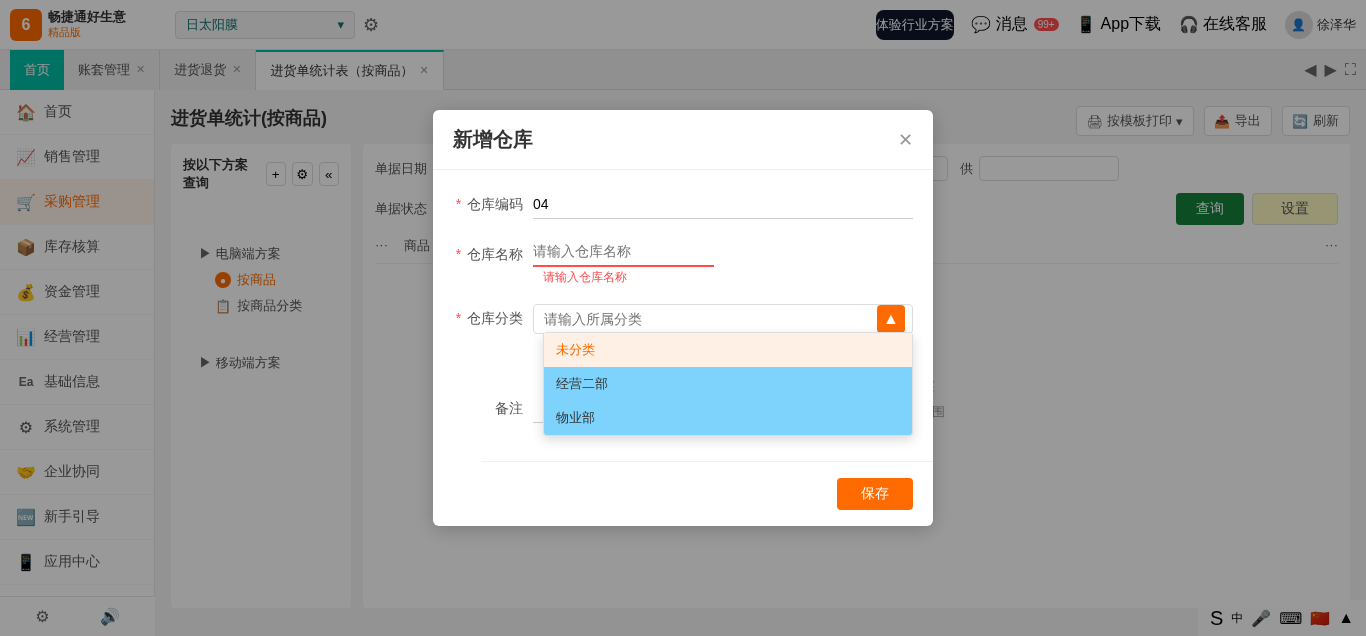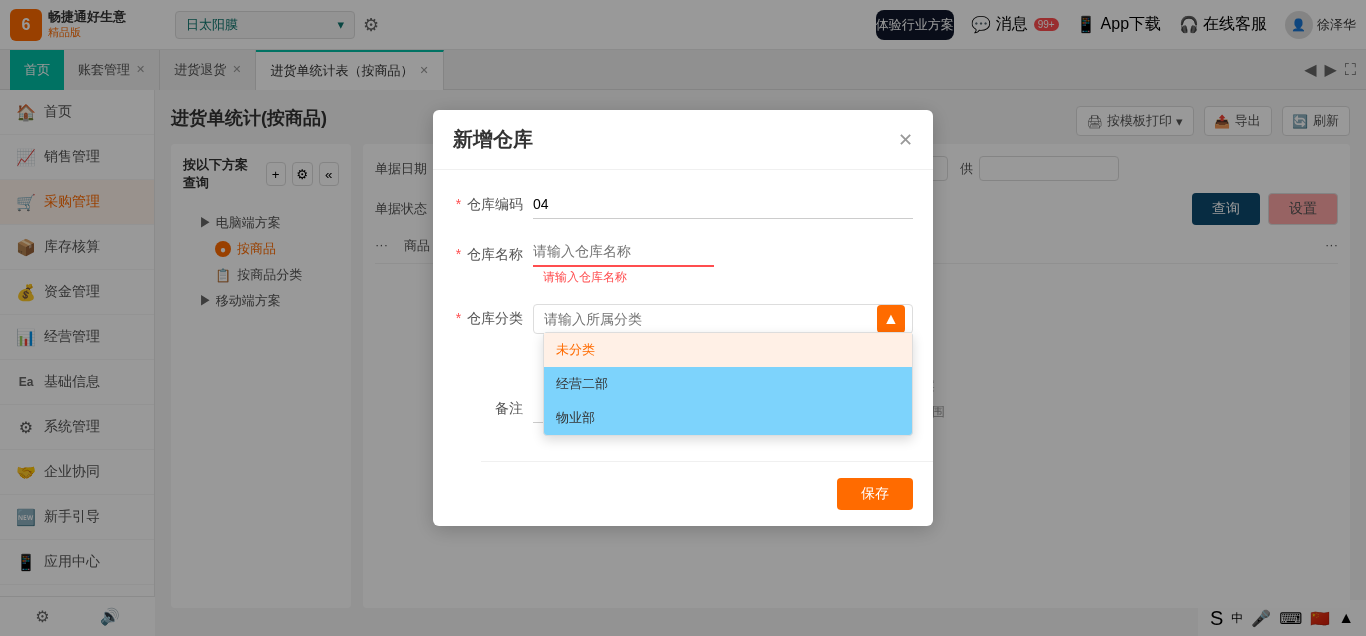--- a/index.html
+++ b/index.html
@@ -207,33 +207,33 @@
       gap: 4px;
       padding: 5px 10px;
       border: 1px solid #ddd;
       background: white;
       border-radius: 4px;
       font-size: 13px;
       color: #555;
       cursor: pointer;
     }
     .btn-query {
-      background: #0c4a6e;
+      background: #15803d;
       color: white;
       border: none;
       padding: 4px 20px;
       border-radius: 4px;
       font-size: 14px;
       cursor: pointer;
     }
     .btn-settings {
-      background: #fca5a5;
+      background: #fef9c3;
       color: #555;
       border: 1px solid #ddd;
-      padding: 6px 20px;
+      padding: 6px 28px;
       border-radius: 4px;
       font-size: 14px;
       cursor: pointer;
     }
     .filter-input {
       border: 1px solid #ddd;
       border-radius: 4px;
       padding: 4px 8px;
       font-size: 13px;
       width: 140px;
@@ -259,20 +259,21 @@
 
     
     .scheme-tree {
       font-size: 13px;
       color: #555;
       padding: 8px 0;
     }
     .scheme-item {
       padding: 4px 8px 4px 16px;
       cursor: pointer;
+      margin-top: 31px;
     }
     .scheme-sub {
       padding: 4px 8px 4px 32px;
       cursor: pointer;
       display: flex;
       align-items: center;
       gap: 6px;
     }
 
     

